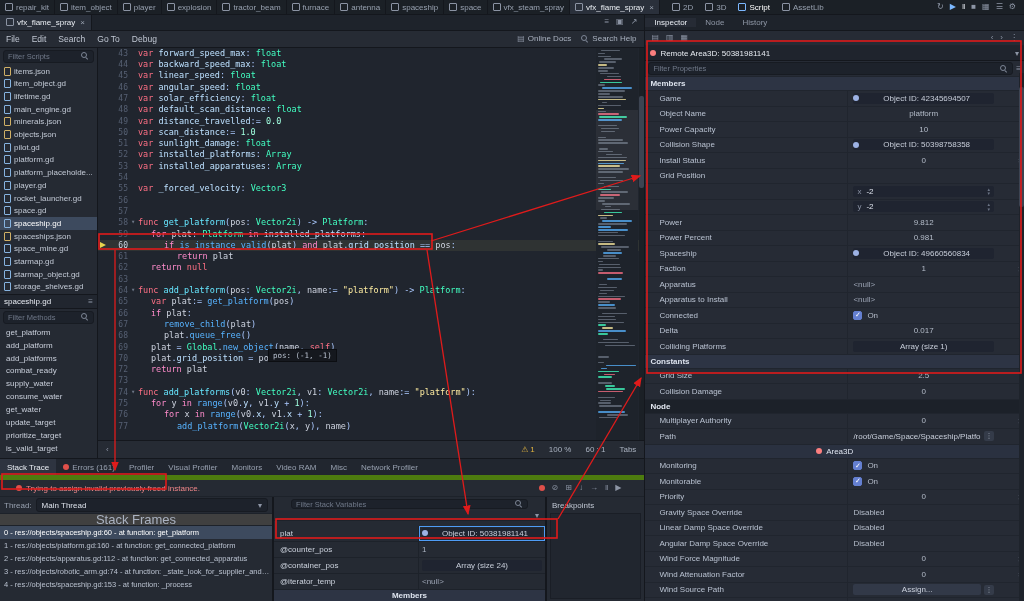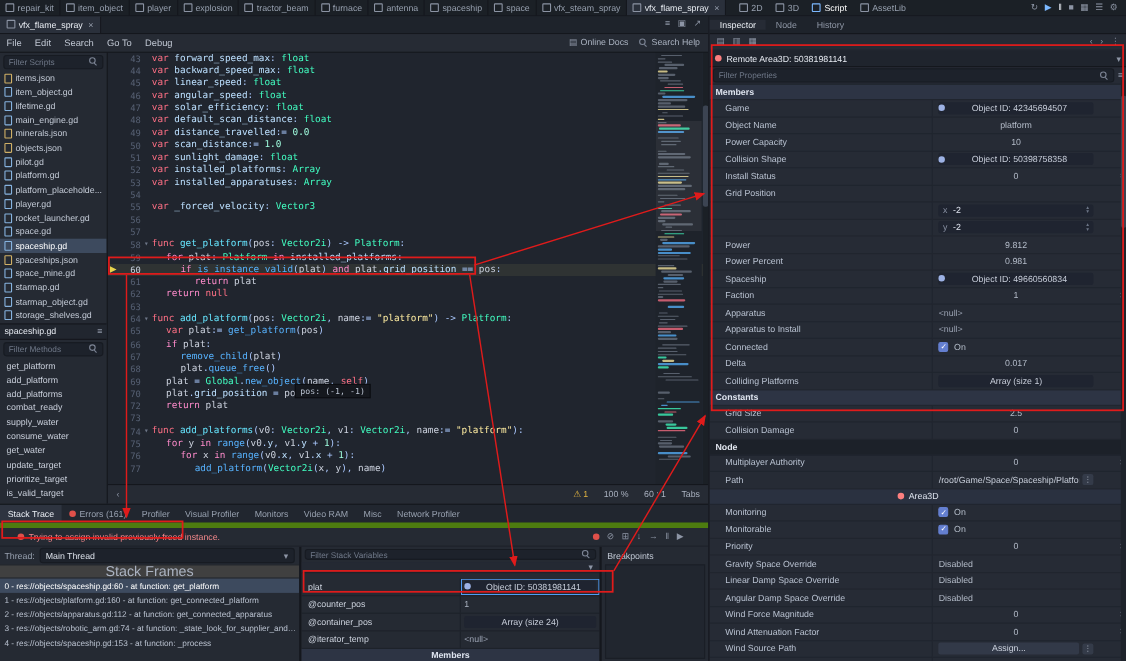--- a/index.html
+++ b/index.html
@@ -625,21 +625,21 @@
             <div id="frames">
                 <div class="frame selected">0 - res://objects/spaceship.gd:60 - at function: get_platform</div>
                 <div class="frame">1 - res://objects/platform.gd:160 - at function: get_connected_platform</div>
                 <div class="frame">2 - res://objects/apparatus.gd:112 - at function: get_connected_apparatus</div>
                 <div class="frame">3 - res://objects/robotic_arm.gd:74 - at function: _state_look_for_supplier_and_consu...</div>
                 <div class="frame">4 - res://objects/spaceship.gd:153 - at function: _process</div>
               </div>
           </div>
           <div class="vsplit"></div>
           <div class="bp-col2">
-            <div class="filter-input" style="margin:2px 3px">
+            <div class="filter-input" style="margin:2px 17px">
               <span>Filter Stack Variables</span>
               <span class="mag right"></span>
             </div>
             <div class="var-header">
                 <span class="gl">▾</span>
               </div>
             <div class="vars-pad"></div>
             <div id="vars">
                 <div class="vrow">
                   <div class="vname">plat</div>

